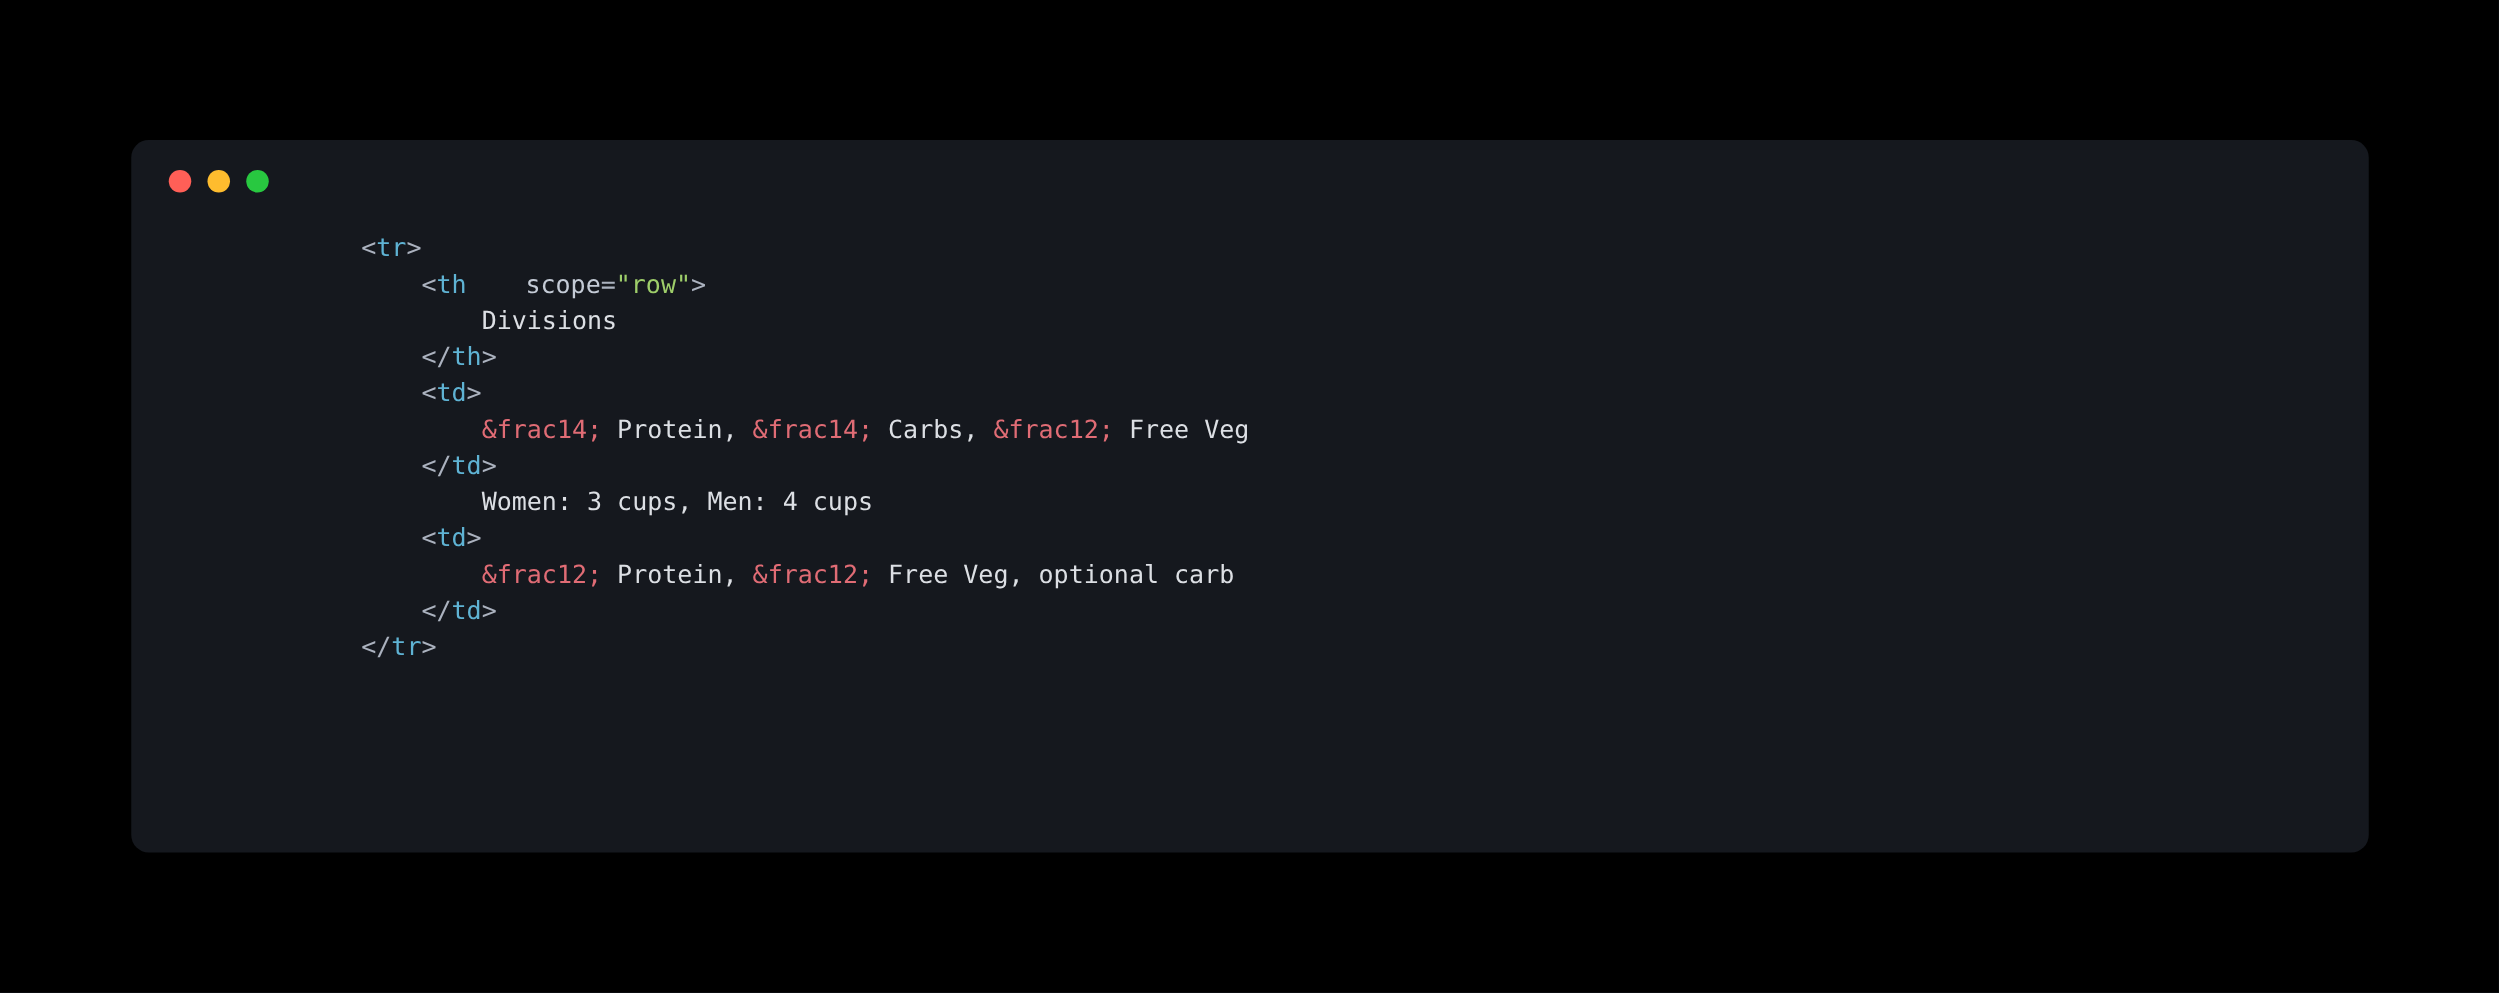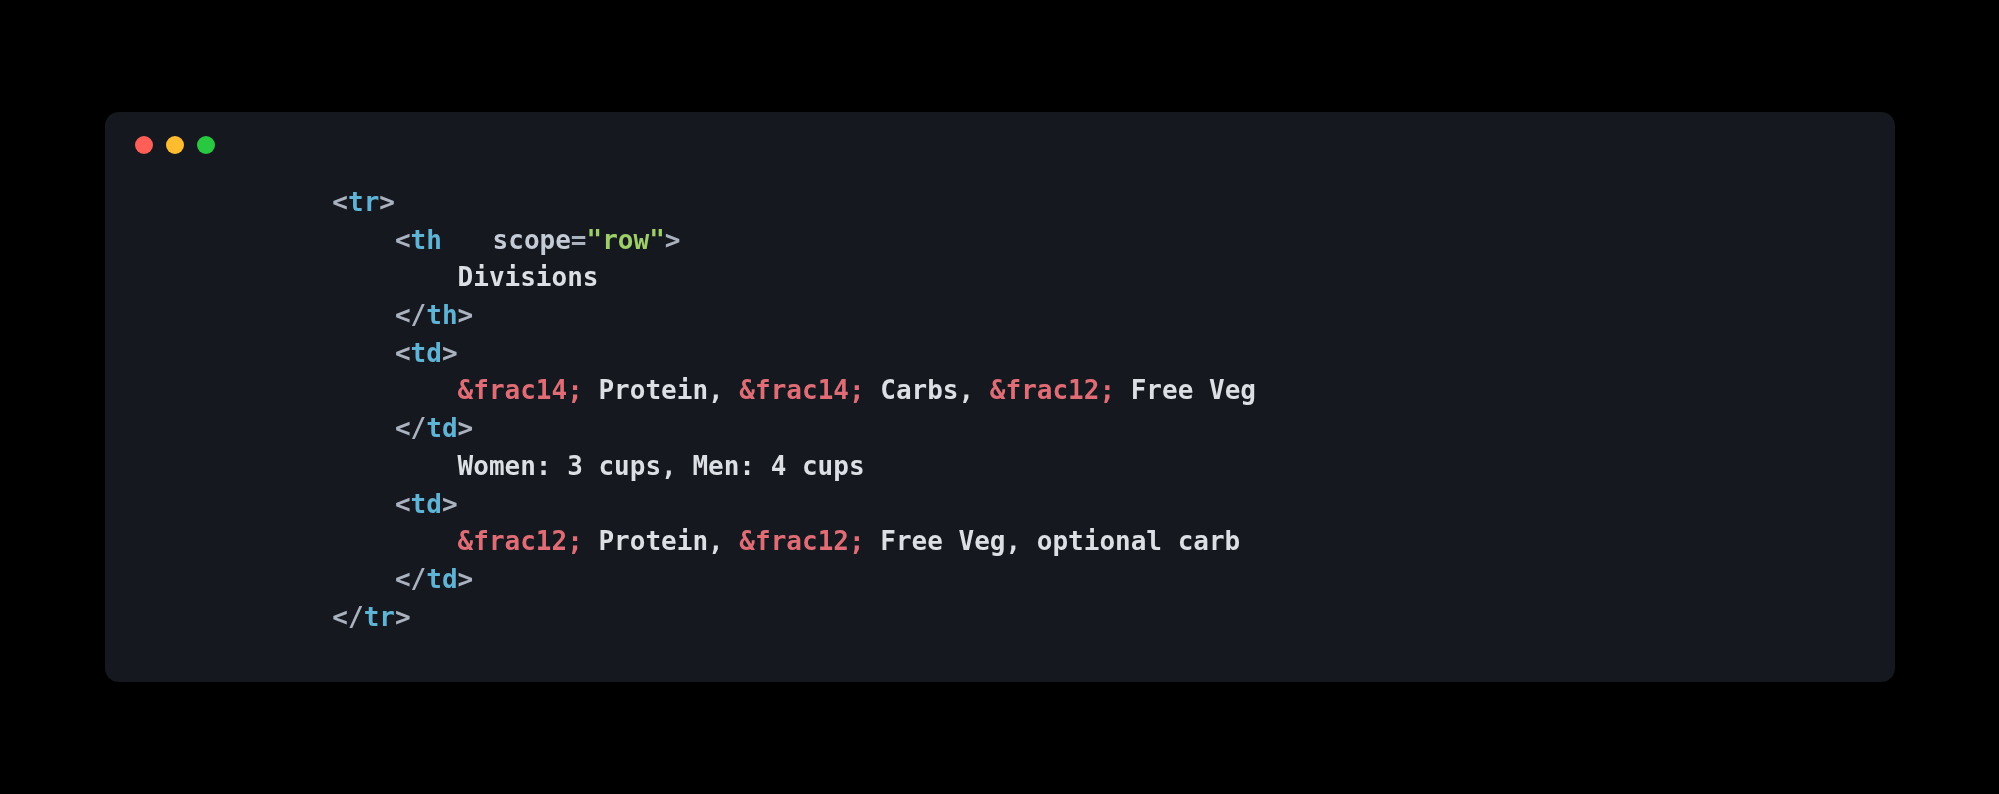--- a/index.html
+++ b/index.html
@@ -28,25 +28,24 @@
   .dot {
     width: 18px;
     height: 18px;
     border-radius: 50%;
   }
   .dot.red    { background: #ff5f57; }
   .dot.yellow { background: #febc2e; }
   .dot.green  { background: #28c840; }
   .code {
     padding: 20px 40px 40px 40px;
-    font-size: 26px;
+    font-size: 20px;
     line-height: 1.45;
     color: #dcdfe4;
     white-space: pre;
-    font-weight: bold;
   }
   .t-tag   { color: #5fb3d4; }   
   .t-attr  { color: #c4cbd6; margin-left: 35px; }   
   .t-str   { color: #9ece6a; }   
   .t-ent   { color: #e06c75; }   
   .t-punc  { color: #abb2bf; }   
   .t-text  { color: #dcdfe4; text-align: center; }
   .line { display: block; }
 </style>
 </head>

